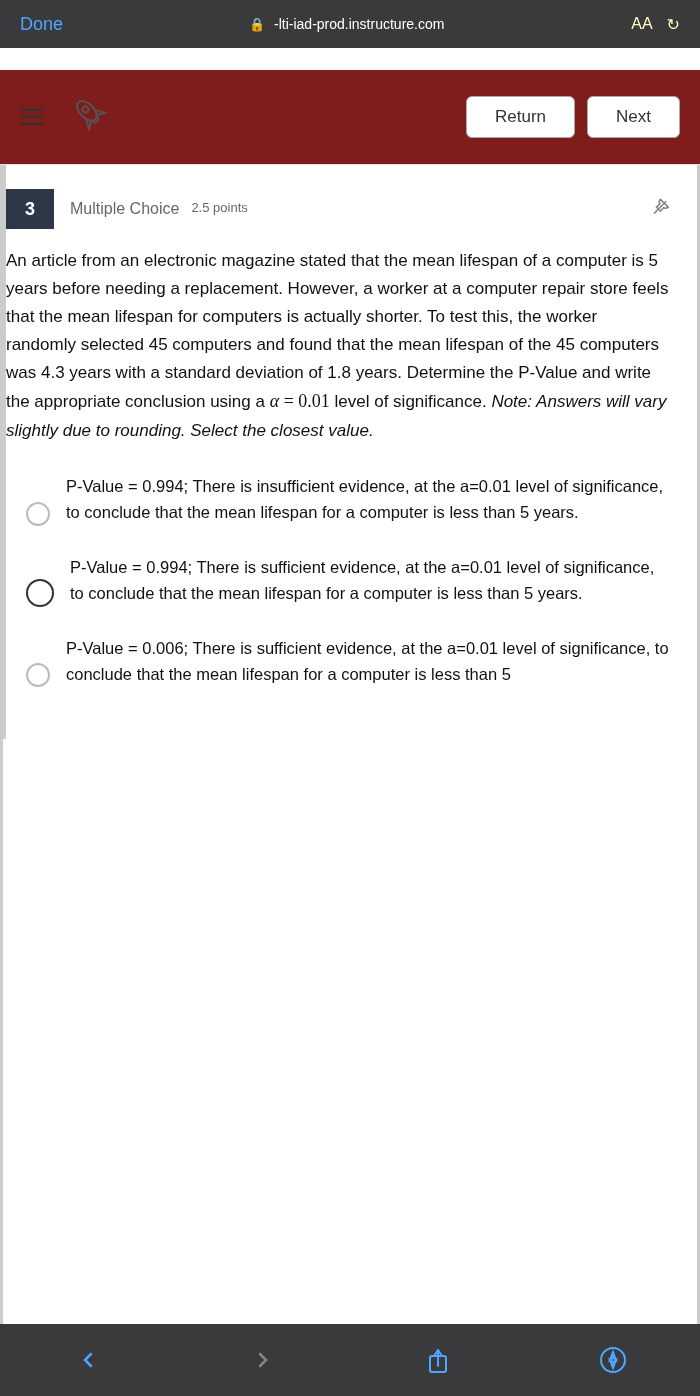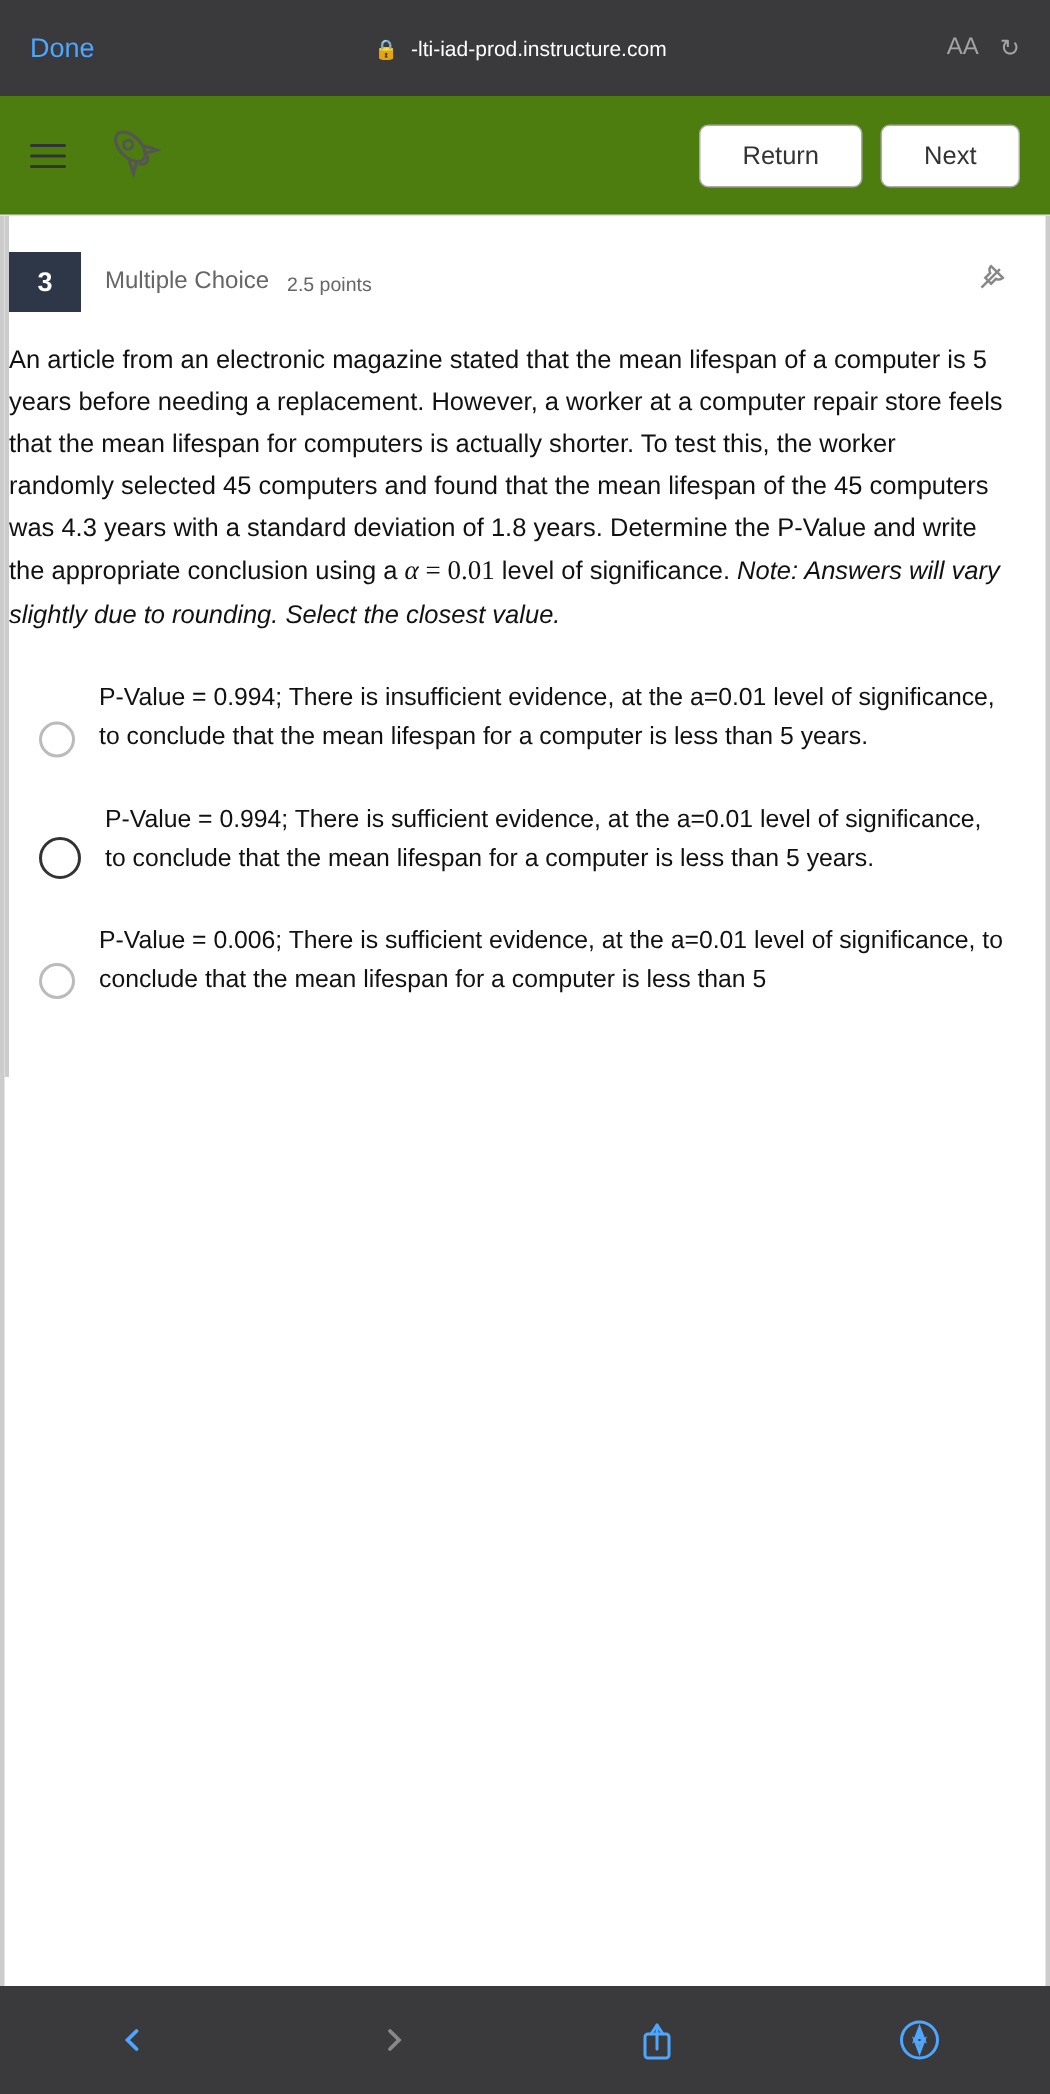--- a/index.html
+++ b/index.html
@@ -2,41 +2,42 @@
 <html><head>
   <meta charset="utf-8">
   <meta name="viewport" content="width=700">
   <style>
     * { box-sizing: border-box; margin: 0; padding: 0; }
     body { width: 700px; min-height: 1396px; font-family: -apple-system, BlinkMacSystemFont, 'Helvetica Neue', Arial, sans-serif; background: #fff; display: flex; flex-direction: column; }
 
     
     .browser-bar {
       background: #3a3a3c;
-      height: 64px;
+      height: 48px;
       display: flex;
       align-items: center;
       justify-content: space-between;
       padding: 0 20px;
       flex-shrink: 0;
     }
     .browser-bar-left { color: #4da6ff; font-size: 18px; font-weight: 400; }
     .browser-bar-center { display: flex; align-items: center; gap: 8px; color: #fff; font-size: 14px; }
     .browser-bar-center .lock-icon { color: #aaa; font-size: 13px; }
-    .browser-bar-right { display: flex; align-items: center; gap: 14px; color: #a3a3a3; font-size: 16px; }
+    .browser-bar-right { display: flex; align-items: center; gap: 14px; color: #fef9c3; font-size: 16px; }
 
     
     .app-toolbar {
-      background: #4d7c0f;
-      height: 80px;
+      background: #7f1d1d;
+      height: 95px;
       display: flex;
       align-items: center;
       padding: 0 20px;
       border-bottom: 1px solid #e0e0e0;
       flex-shrink: 0;
+      margin-top: 22px;
     }
     .toolbar-left { display: flex; align-items: center; gap: 24px; flex: 1; }
     .hamburger-icon { font-size: 22px; color: #333; display: flex; flex-direction: column; gap: 5px; cursor: pointer; }
     .hamburger-icon span { display: block; width: 24px; height: 2px; background: #333; border-radius: 1px; }
     .rocket-icon { font-size: 32px; color: #555; }
     .toolbar-buttons { display: flex; gap: 12px; }
     .toolbar-btn {
       border: 1.5px solid #aaa;
       background: #fff;
       border-radius: 6px;
@@ -78,21 +79,21 @@
       font-weight: 600;
       width: 48px;
       height: 40px;
       display: flex;
       align-items: center;
       justify-content: center;
       flex-shrink: 0;
     }
     .question-meta {
       display: flex;
-      align-items: flex-end;
+      align-items: flex-start;
       gap: 12px;
       margin-left: 16px;
       flex: 1;
     }
     .question-type {
       color: #666;
       font-size: 16px;
     }
     .question-points {
       color: #666;

